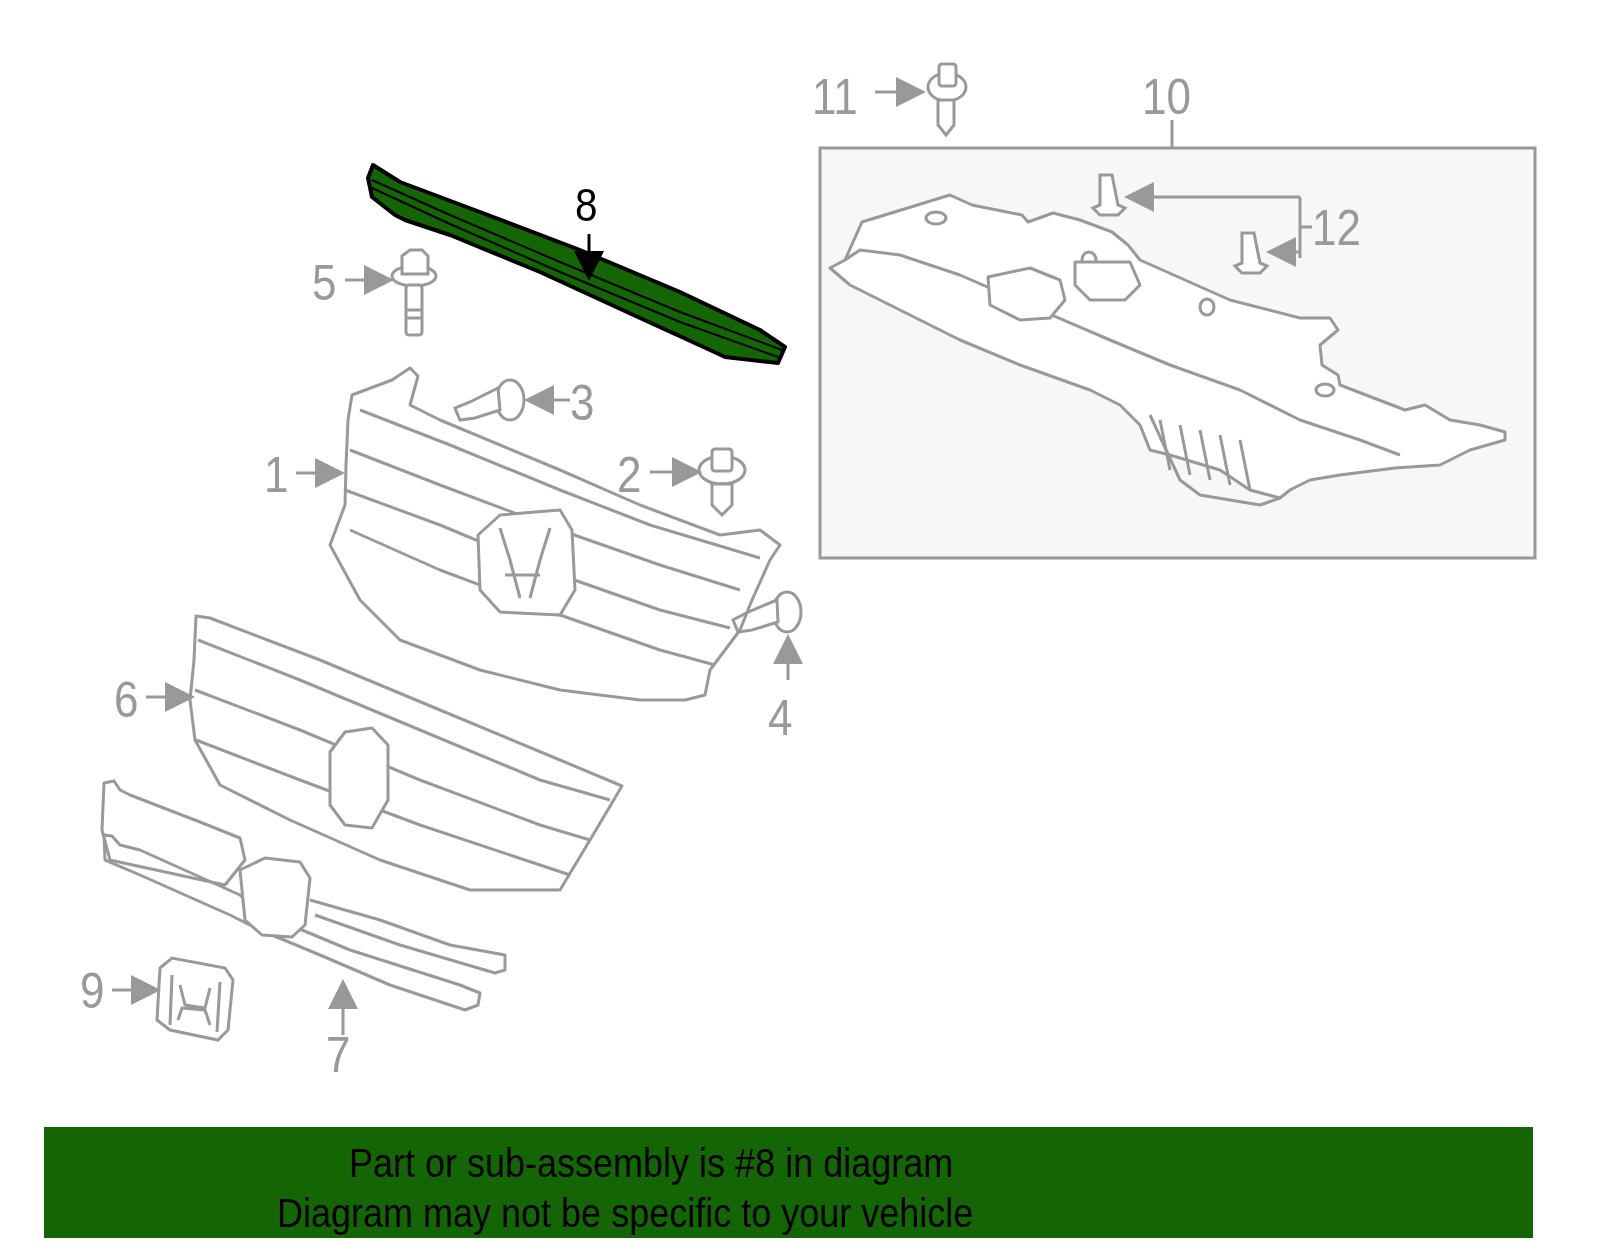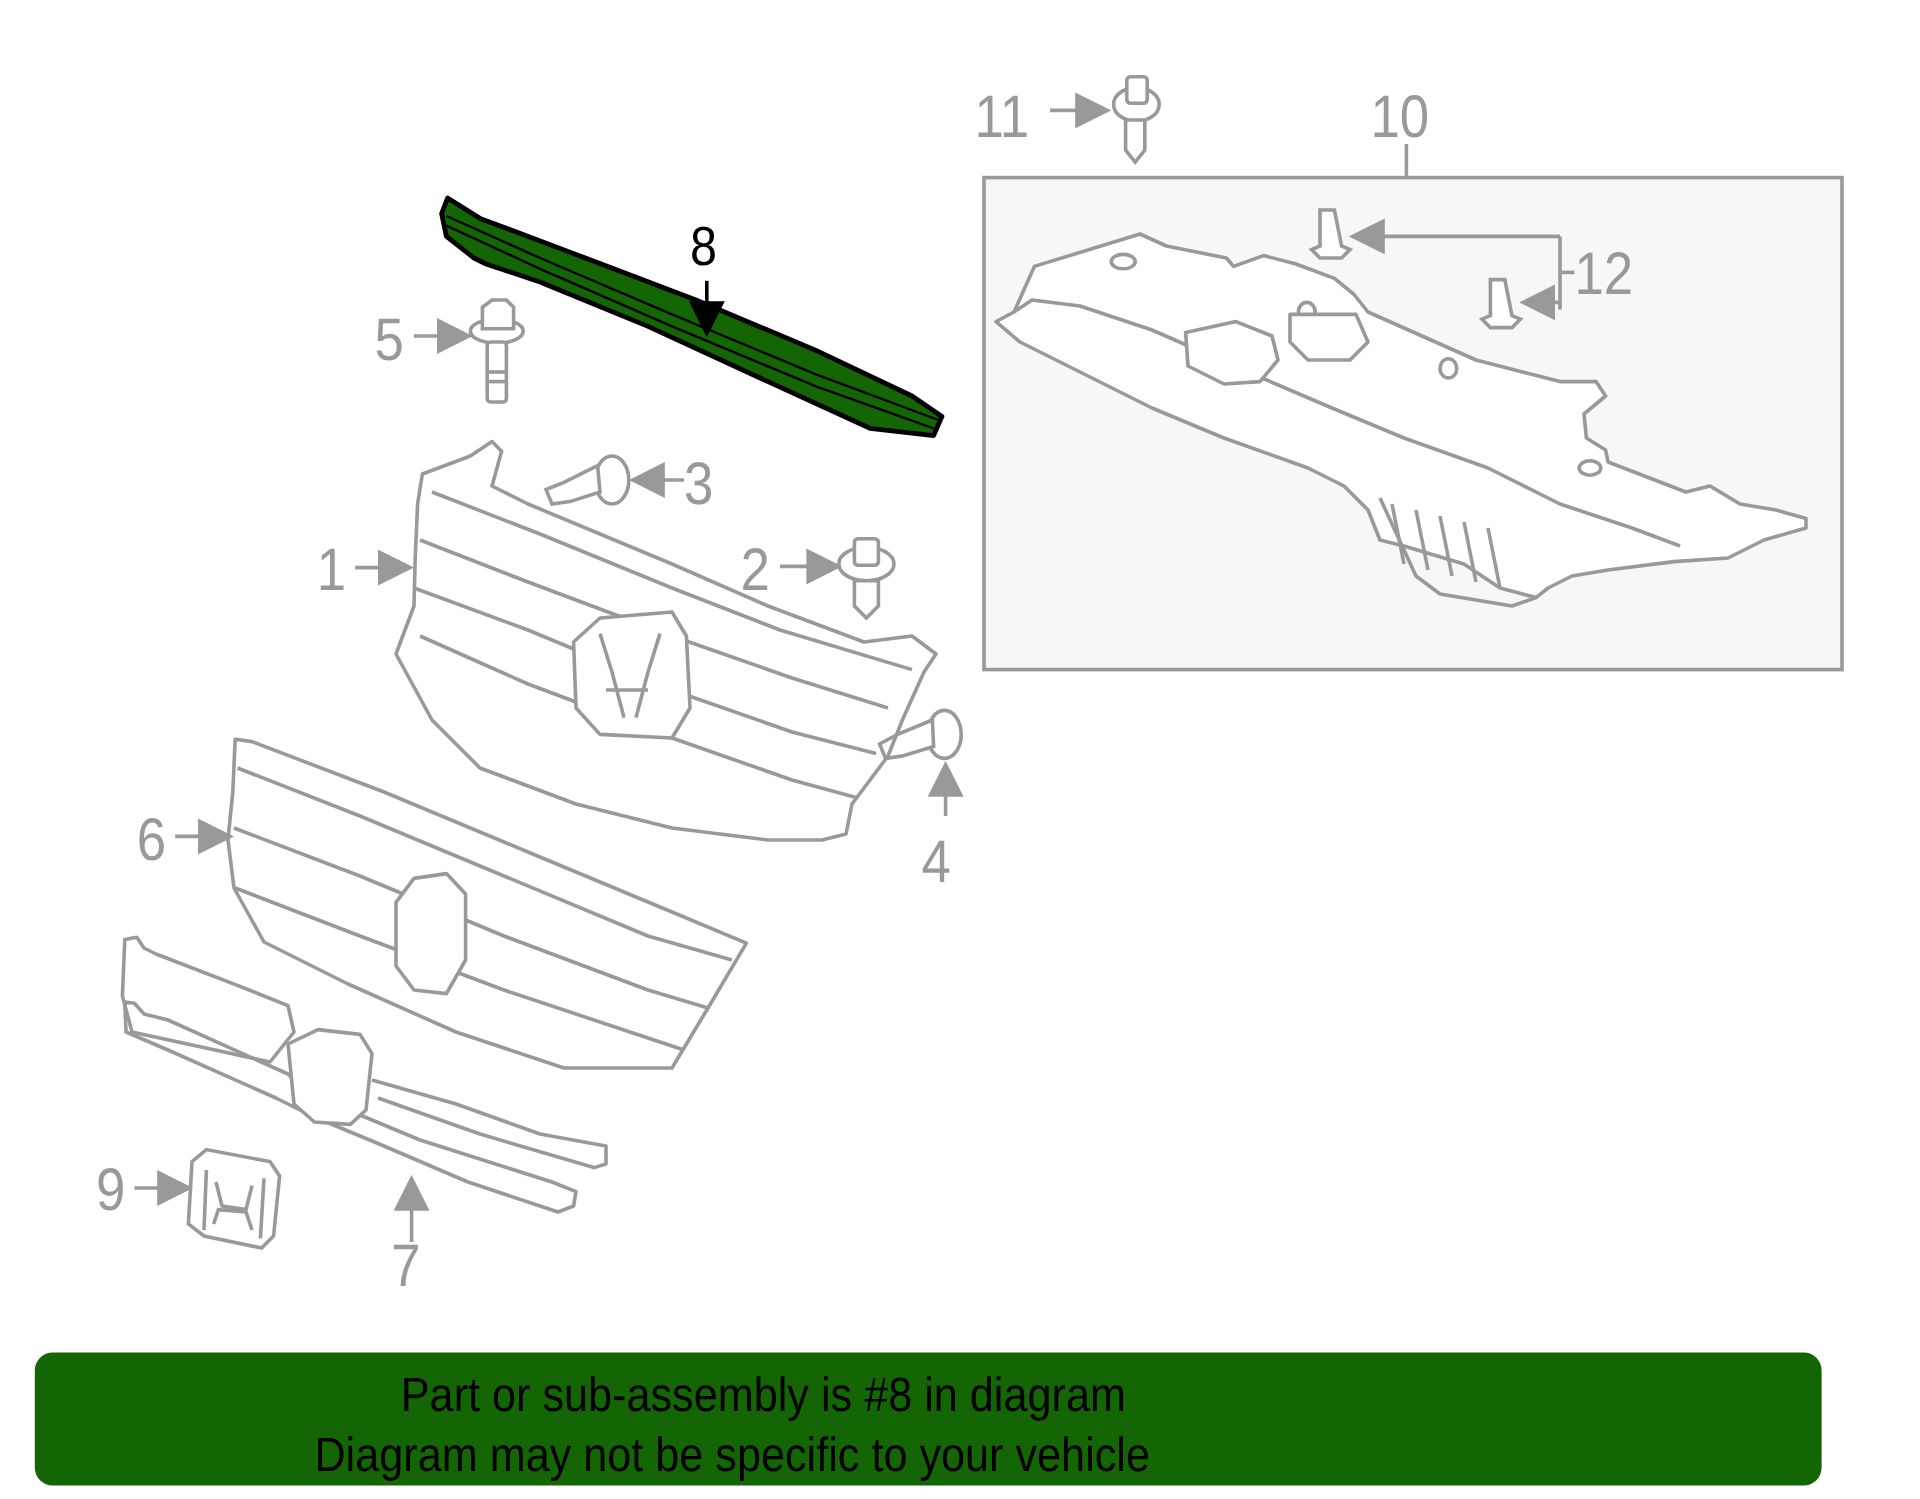--- a/index.html
+++ b/index.html
@@ -3,22 +3,22 @@
   <meta charset="utf-8">
   <style>
     html, body { margin: 0; padding: 0; background: #ffffff; }
     body { width: 1600px; height: 1249px; position: relative; overflow: hidden;
            font-family: "Liberation Sans", sans-serif; }
     #diagram { position: absolute; left: 0; top: 0; width: 1600px; height: 1249px; }
     .callout { position: absolute; font-family: "Liberation Sans", sans-serif;
                font-size: 50px; line-height: 1; color: #999999; transform: scaleX(0.88);
                transform-origin: left top; }
     .callout.highlight { color: #000000; }
-    #footer-banner { position: absolute; left: 29px; top: 1127px; width: 1489px; height: 111px;
-                     background: #146605; border-radius: 15px; }
+    #footer-banner { position: absolute; left: 44px; top: 1127px; width: 1489px; height: 111px;
+                     background: #146605; }
     .banner-line { position: absolute; left: 0; width: 1489px; text-align: left;
                    font-family: "Liberation Sans", sans-serif; font-size: 40px; color: #000;
                    line-height: 1; white-space: nowrap; transform: scaleX(0.9); transform-origin: left top; }
     #banner-line-1 { top: 16px; left: 305px; }
     #banner-line-2 { top: 66px; left: 233px; }
   </style>
 </head>
 <body>
 
 <svg id="diagram" viewBox="0 0 1600 1249" xmlns="http://www.w3.org/2000/svg">

